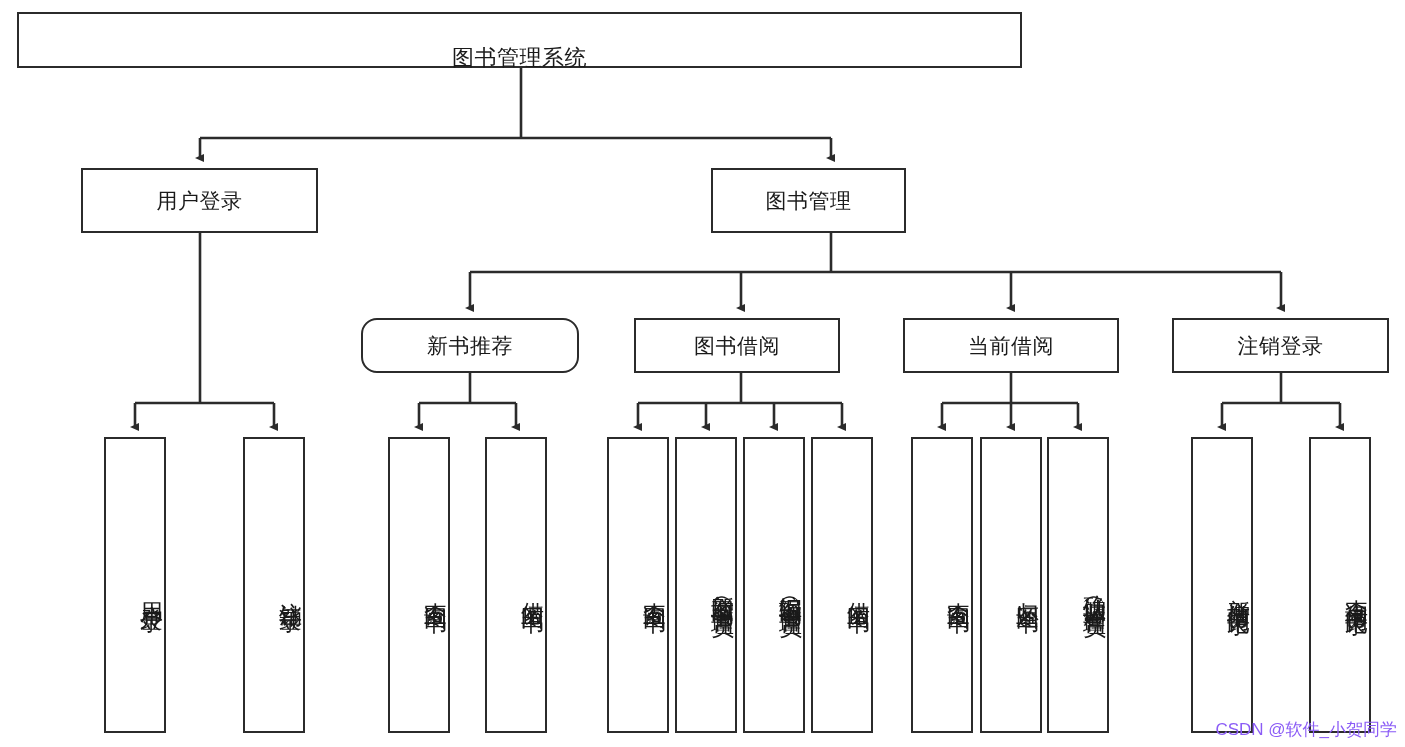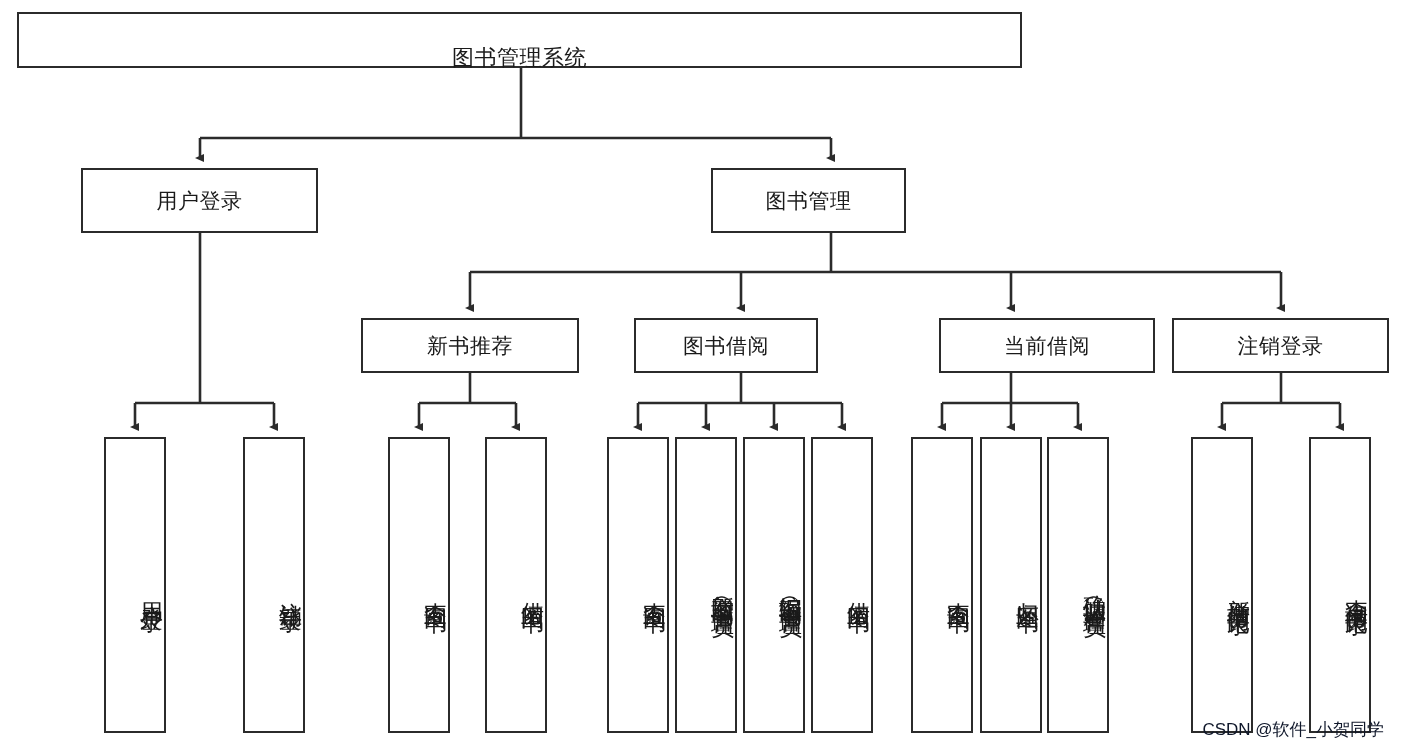--- a/index.html
+++ b/index.html
@@ -44,24 +44,24 @@
     font-size:23px;
     line-height:1.05;
     letter-spacing:3px;
     writing-mode:vertical-rl;
     text-orientation:upright;
     white-space:nowrap;
   }
 
   .watermark{
     position:absolute;
-    right:21px;
+    right:8px;
     bottom:6px;
     font-size:17px;
-    color:#0f172a;
+    color:#8b5cf6;
     z-index:5;
     white-space:nowrap;
     font-family:"Liberation Sans","DejaVu Sans",sans-serif;
   }
 </style>
 </head>
 <body>
 
 <div id="diagram">
 
@@ -119,27 +119,27 @@
     <span class="lbl">图书管理系统</span>
   </div>
 
   <div class="node h-node" style="left:81px;top:168px;width:237px;height:65px;">
     <span class="lbl">用户登录</span>
   </div>
   <div class="node h-node" style="left:711px;top:168px;width:195px;height:65px;">
     <span class="lbl">图书管理</span>
   </div>
 
-  <div class="node h-node" style="left:361px;top:318px;width:218px;height:55px;">
+  <div class="node h-node" style="left:361px;top:318px;width:218px;height:55px;border-radius:16px;">
     <span class="lbl">新书推荐</span>
   </div>
-  <div class="node h-node" style="left:634px;top:318px;width:184px;height:55px;">
+  <div class="node h-node" style="left:634px;top:318px;width:206px;height:55px;">
     <span class="lbl">图书借阅</span>
   </div>
-  <div class="node h-node" style="left:903px;top:318px;width:216px;height:55px;margin-left:36px;">
+  <div class="node h-node" style="left:903px;top:318px;width:216px;height:55px;">
     <span class="lbl">当前借阅</span>
   </div>
   <div class="node h-node" style="left:1172px;top:318px;width:217px;height:55px;">
     <span class="lbl">注销登录</span>
   </div>
 
   <div class="node leaf" style="left:104px;top:437px;width:62px;height:296px;">
     <span class="lbl">用户登录</span>
   </div>
   <div class="node leaf" style="left:243px;top:437px;width:62px;height:296px;">

